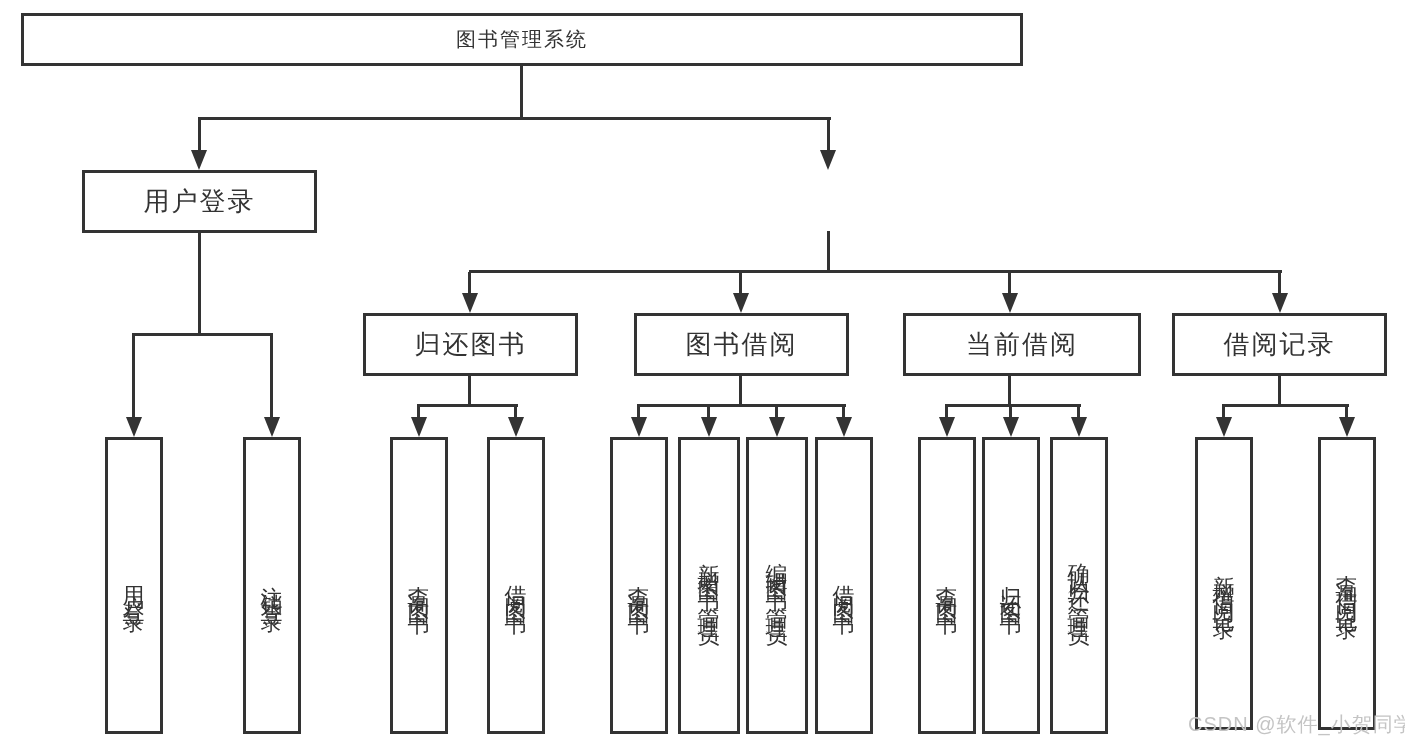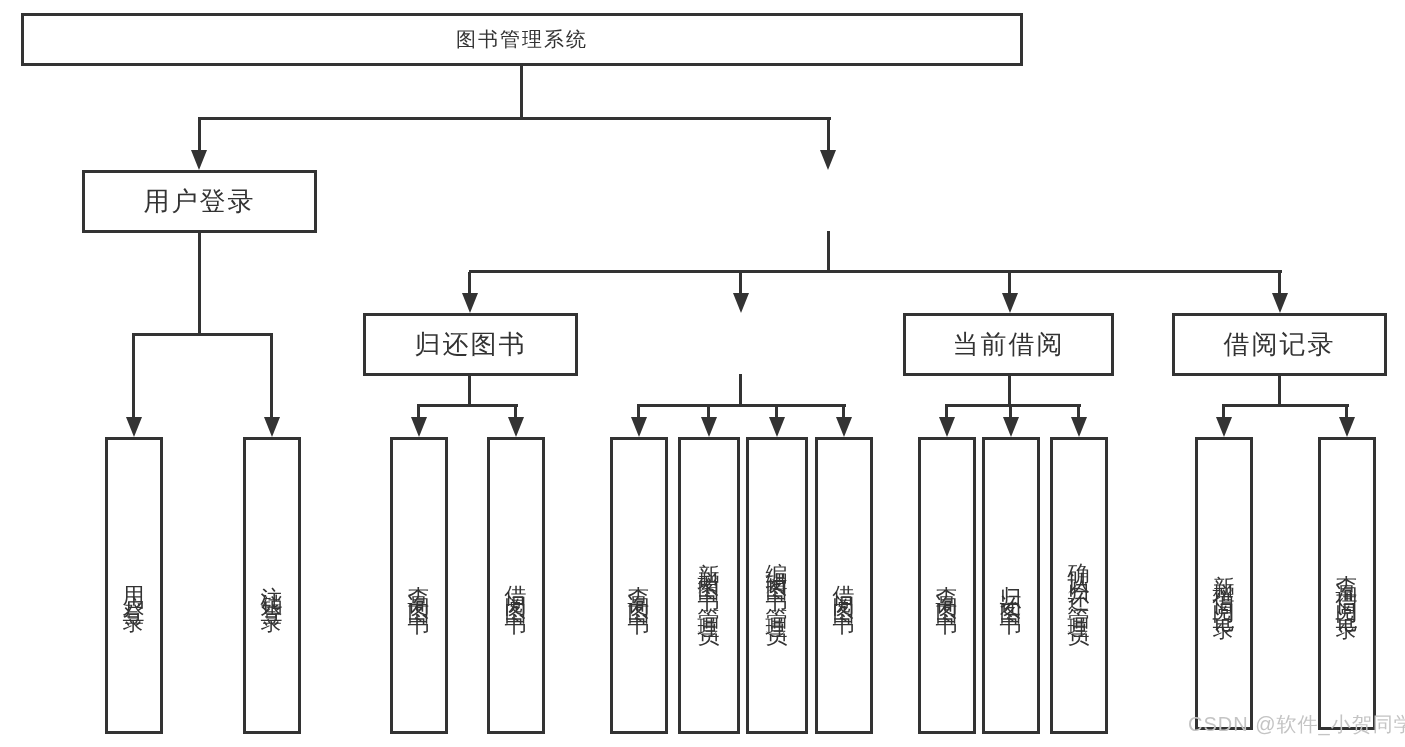--- a/index.html
+++ b/index.html
@@ -87,21 +87,24 @@
   <div class="vl" style="left:739px;top:272px;height:23px"></div>
   <div class="arrow" style="left:733px;top:293px"></div>
   <div class="vl" style="left:1008px;top:272px;height:23px"></div>
   <div class="arrow" style="left:1002px;top:293px"></div>
   <div class="vl" style="left:1278px;top:272px;height:23px"></div>
   <div class="arrow" style="left:1272px;top:293px"></div>
 
   <div class="box lvl" style="left:363px;top:313px;width:215px;height:63px">
     <span>归还图书</span>
   </div>
-  <div class="box lvl" style="left:903px;top:313px;width:211px;height:63px">
+  <div class="box lvl" style="left:634px;top:313px;width:215px;height:63px">
+    <span>图书借阅</span>
+  </div>
+  <div class="box lvl" style="left:903px;top:313px;width:238px;height:63px">
     <span>当前借阅</span>
   </div>
   <div class="box lvl" style="left:1172px;top:313px;width:215px;height:63px">
     <span>借阅记录</span>
   </div>
 
   <div class="vl" style="left:468px;top:374px;height:33px"></div>
   <div class="hl" style="left:417px;top:404px;width:101px"></div>
   <div class="vl" style="left:417px;top:406px;height:13px"></div>
   <div class="arrow" style="left:411px;top:417px"></div>

